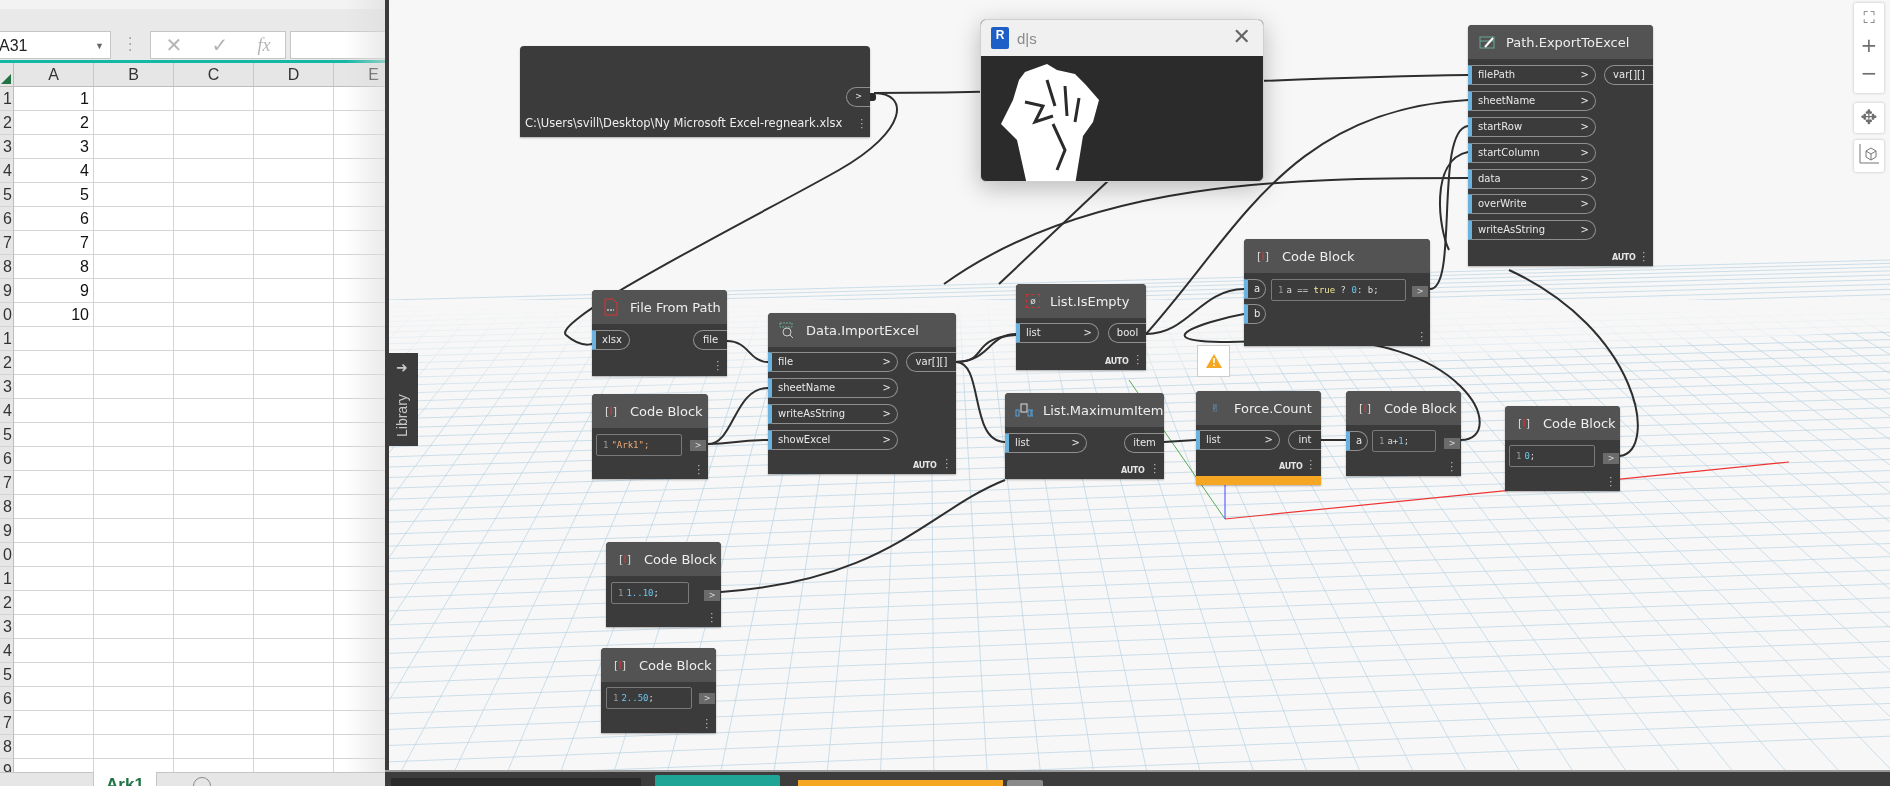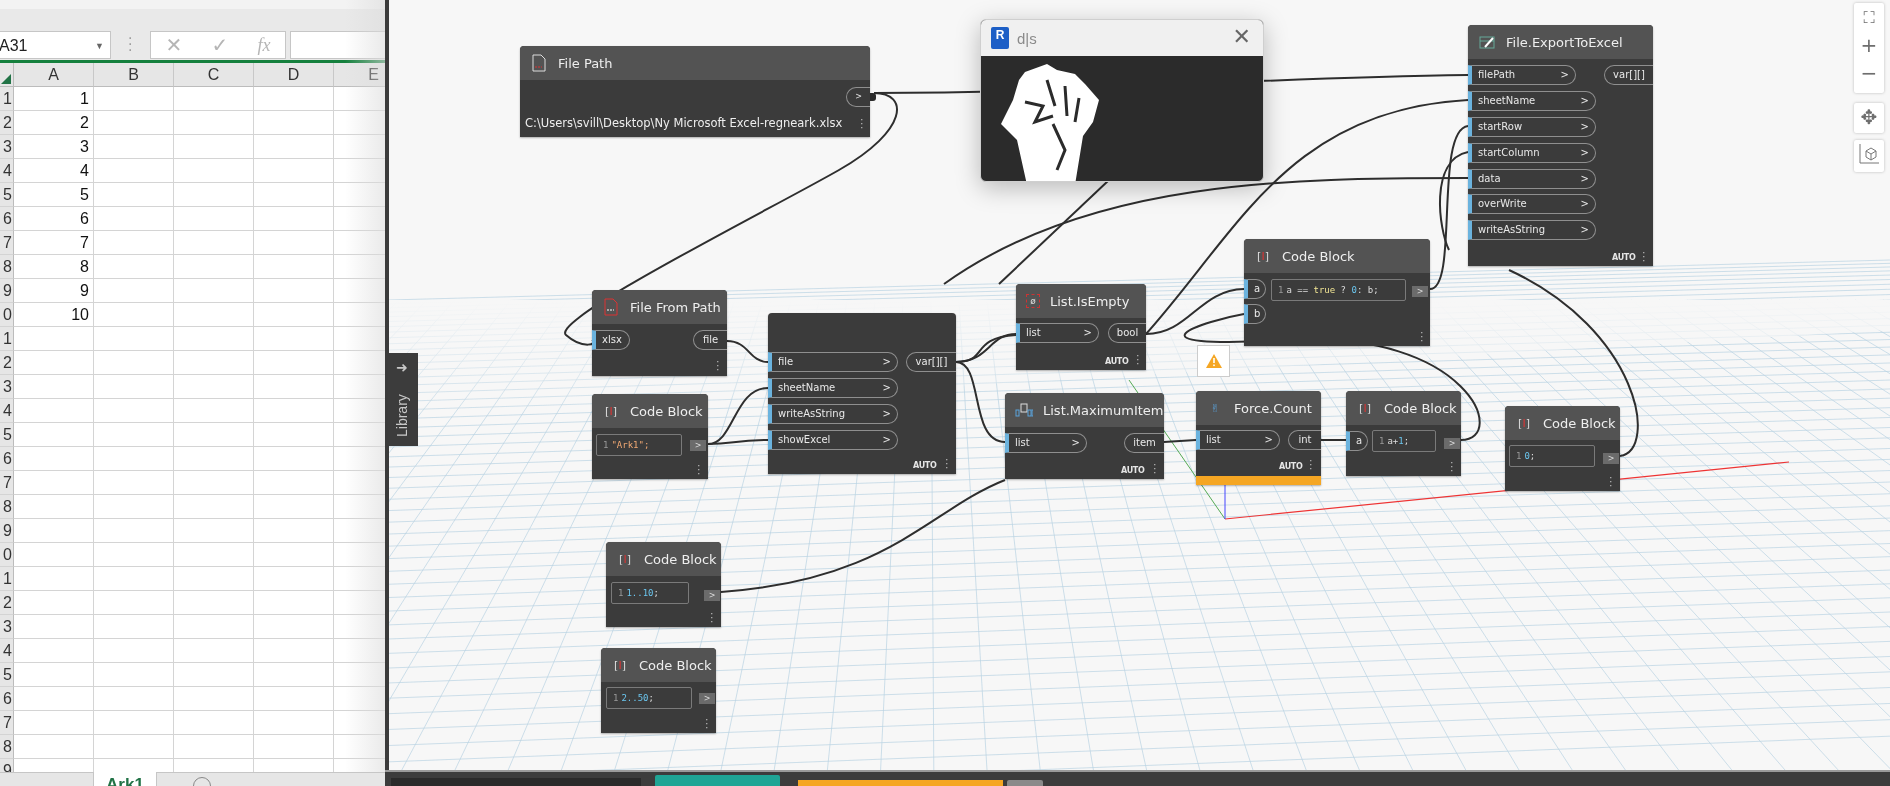--- a/index.html
+++ b/index.html
@@ -1,18 +1,18 @@
 <!DOCTYPE html>
 <html><head>
 <meta charset="utf-8">
 <style>
   html,body{margin:0;padding:0;}
   body{width:1890px;height:786px;position:relative;overflow:hidden;background:#f5f5f5;font-family:"DejaVu Sans","Liberation Sans",sans-serif;}
   
-  #excel{position:absolute;left:0;top:0;width:385px;height:786px;background:#15803d;overflow:hidden;}
+  #excel{position:absolute;left:0;top:0;width:385px;height:786px;background:#14b8a6;overflow:hidden;}
   #excel .ribbon-strip{position:absolute;left:0;top:0;width:385px;height:9px;background:#f3f3f3;border-bottom:1px solid #d4d4d4;}
   #excel .formula-bar{position:absolute;left:0;top:9px;width:385px;height:51px;background:#e9e9e9;}
   .namebox{position:absolute;left:-6px;top:22px;width:117px;height:28px;background:#fff;border:1px solid #c6c6c6;font-family:"Liberation Sans",sans-serif;font-size:16px;line-height:28px;padding-left:4px;box-sizing:border-box;color:#222;}
   .namebox .caret{position:absolute;right:6px;top:0;font-size:9px;color:#666;}
   .fb-dots{position:absolute;left:128px;top:26px;color:#999;font-size:14px;line-height:6px;}
   .fb-icons{position:absolute;left:150px;top:22px;width:136px;height:28px;background:#fff;border:1px solid #c6c6c6;box-sizing:border-box;display:flex;justify-content:space-around;align-items:center;color:#b5b5b5;font-size:20px;}
   .fb-icons .fx{font-family:"Liberation Serif",serif;font-style:italic;font-size:18px;}
   .fb-input{position:absolute;left:290px;top:22px;width:100px;height:28px;background:#fff;border:1px solid #c6c6c6;box-sizing:border-box;}
   .colhdr{position:absolute;top:63px;height:24px;background:#e6e6e6;border-bottom:1px solid #bcbcbc;border-right:1px solid #c8c8c8;box-sizing:border-box;text-align:center;font-family:"Liberation Sans",sans-serif;font-size:16px;line-height:24px;color:#333;}
   .corner{position:absolute;left:0;top:63px;width:14px;height:24px;background:#e6e6e6;border-bottom:1px solid #bcbcbc;border-right:1px solid #bcbcbc;box-sizing:border-box;}
@@ -518,29 +518,20 @@
 <div class="navgroup" style="top:140px;height:32px;">
   <div class="navbtn">
     <svg width="24" height="24" viewBox="0 0 24 24" fill="none" stroke="#777" stroke-width="1">
         <path d="M3 2 V21 H22"></path>
         <path d="M9 9 L14 6 L19 9 L19 15 L14 18 L9 15 Z M9 9 L14 12 L19 9 M14 12 V18"></path>
       </svg>
   </div>
 </div>
 
 <div class="node" style="left:520px;top:46px;width:350px;height:91px;">
-  <div class="hdr">
-    <span class="ic">
-        <svg width="14" height="18">
-          <path d="M1 1 H9 L13 5 V17 H1 Z" fill="none" stroke="#ddd"></path>
-          <line x1="3" y1="13" x2="10" y2="13" stroke="#d33" stroke-dasharray="2,1"></line>
-        </svg>
-      </span>
-    <span>File Path</span>
-  </div>
   <div class="port-out" style="left:326px;top:41px;width:24px;font-size:8px;">&gt;</div>
   <div class="connector" style="left:350px;top:47px;"></div>
   <div style="position:absolute;left:5px;top:70px;font-size:11.5px;color:#eee;white-space:nowrap;">C:\Users\svill\Desktop\Ny Microsoft Excel-regneark.xlsx</div>
   <div class="kebab" style="left:340px;top:72px;">·<br>·<br>·</div>
 </div>
 
 <div id="ds-window">
   <div class="title">
     <span class="rev">R</span>
     <span>d|s</span>
@@ -554,23 +545,23 @@
 
 <div class="node" style="left:1468px;top:25px;width:185px;height:241px;">
   <div class="hdr">
     <span class="ic">
         <svg width="16" height="14">
           <rect x="1" y="2" width="14" height="11" fill="none" stroke="#6a9" stroke-width="1"></rect>
           <line x1="1" y1="6" x2="15" y2="6" stroke="#6a9"></line>
           <path d="M6 12 L14 3" stroke="#fff" stroke-width="2"></path>
         </svg>
       </span>
-    <span>File.ExportToExcel</span>
-  </div>
-  <div class="port-in" style="top:40px;width:108px;"><span>filePath</span><span class="gt">&gt;</span></div>
+    <span>Path.ExportToExcel</span>
+  </div>
+  <div class="port-in" style="top:40px;width:128px;"><span>filePath</span><span class="gt">&gt;</span></div>
   <div class="port-in" style="top:66px;width:128px;"><span>sheetName</span><span class="gt">&gt;</span></div>
   <div class="port-in" style="top:92px;width:128px;"><span>startRow</span><span class="gt">&gt;</span></div>
   <div class="port-in" style="top:118px;width:128px;"><span>startColumn</span><span class="gt">&gt;</span></div>
   <div class="port-in" style="top:144px;width:128px;"><span>data</span><span class="gt">&gt;</span></div>
   <div class="port-in" style="top:169px;width:128px;"><span>overWrite</span><span class="gt">&gt;</span></div>
   <div class="port-in" style="top:195px;width:128px;"><span>writeAsString</span><span class="gt">&gt;</span></div>
   <div class="port-out" style="left:136px;top:40px;width:49px;">var[][]</div>
   <div class="auto" style="left:144px;top:228px;">AUTO</div>
   <div class="kebab" style="left:174px;top:226px;">·<br>·<br>·</div>
 </div>
@@ -584,20 +575,30 @@
         </svg>
       </span>
     <span>File From Path</span>
   </div>
   <div class="port-in" style="top:40px;width:38px;">xlsx</div>
   <div class="port-out" style="left:101px;top:40px;width:34px;">file</div>
   <div class="kebab" style="left:124px;top:70px;">·<br>·<br>·</div>
 </div>
 
 <div class="node" style="left:768px;top:313px;width:188px;height:161px;">
+  <div class="hdr">
+    <span class="ic">
+        <svg width="16" height="16">
+          <rect x="1" y="1" width="12" height="4" fill="none" stroke="#6a9" stroke-dasharray="2,1"></rect>
+          <circle cx="8" cy="10" r="4" fill="none" stroke="#ccc"></circle>
+          <line x1="11" y1="13" x2="14" y2="16" stroke="#ccc"></line>
+        </svg>
+      </span>
+    <span>Data.ImportExcel</span>
+  </div>
   <div class="port-in" style="top:39px;width:130px;"><span>file</span><span class="gt">&gt;</span></div>
   <div class="port-in" style="top:65px;width:130px;"><span>sheetName</span><span class="gt">&gt;</span></div>
   <div class="port-in" style="top:91px;width:130px;"><span>writeAsString</span><span class="gt">&gt;</span></div>
   <div class="port-in" style="top:117px;width:130px;"><span>showExcel</span><span class="gt">&gt;</span></div>
   <div class="port-out" style="left:138px;top:39px;width:50px;">var[][]</div>
   <div class="auto" style="left:145px;top:148px;">AUTO</div>
   <div class="kebab" style="left:177px;top:145px;">·<br>·<br>·</div>
 </div>
 
 <div class="node" style="left:592px;top:394px;width:116px;height:85px;">

